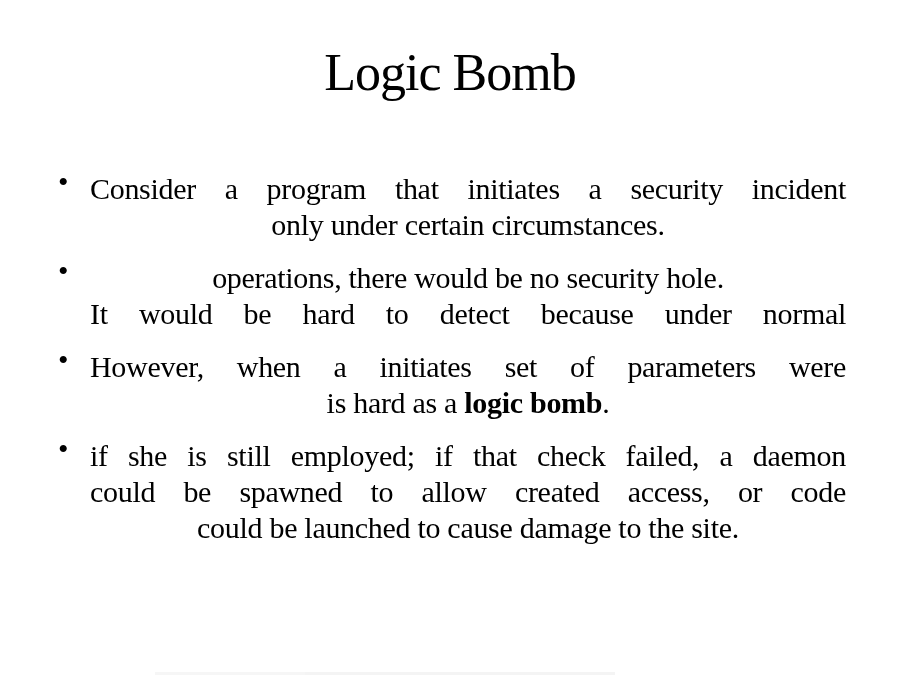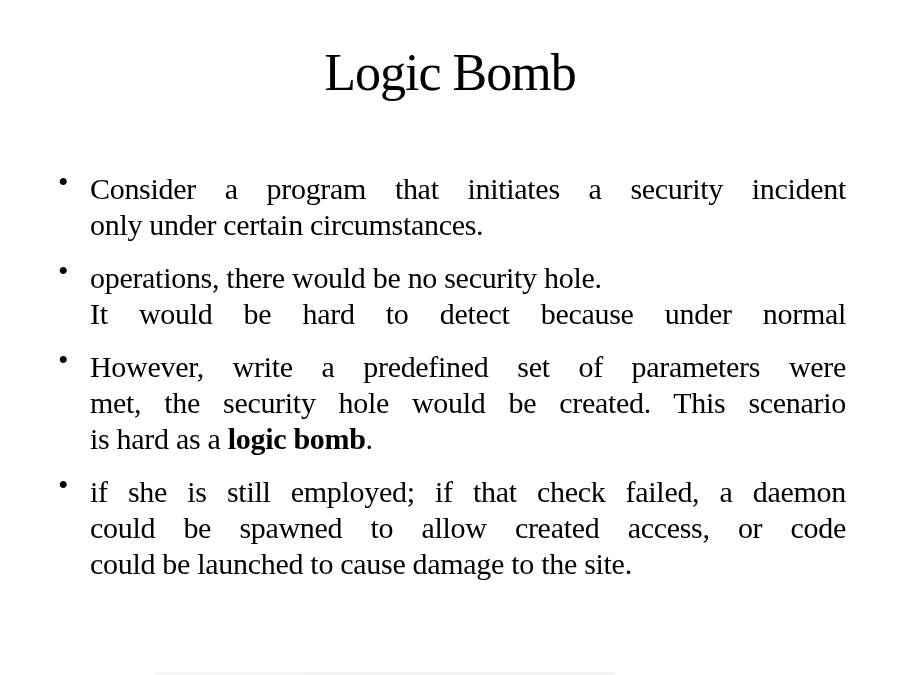--- a/index.html
+++ b/index.html
@@ -43,21 +43,21 @@
     line-height: 36px;
   }
   .text {
     flex: 1;
     font-size: 30px;
     line-height: 36px;
     letter-spacing: -0.3px;
     margin-top: 7px;
   }
   .line {
-    text-align: left;
+    text-align: center;
   }
   .line.just {
     text-align: justify;
     text-align-last: justify;
     text-justify: inter-word;
   }
   .line b {
     font-weight: 700;
   }
   .bottom-edge {
@@ -93,22 +93,21 @@
       <div class="bullet">
         <span class="marker">•</span>
         <div class="text">
           <div class="line"><span>operations, there would be no security hole.</span></div>
           <div class="line just"><span>It would be hard to detect because under normal</span></div>
         </div>
       </div>
       <div class="bullet">
         <span class="marker">•</span>
         <div class="text">
-          <div class="line just"><span>However, write a predefined set of parameters were</span></div>
-          <div class="line just"><span>met, the security hole would be created. This scenario</span></div>
+          <div class="line just"><span>However, when a initiates set of parameters were</span></div>
           <div class="line"><span>is hard as a </span><b>logic bomb</b><span>.</span></div>
         </div>
       </div>
       <div class="bullet">
         <span class="marker">•</span>
         <div class="text">
           <div class="line just"><span>if she is still employed; if that check failed, a daemon</span></div>
           <div class="line just"><span>could be spawned to allow created access, or code</span></div>
           <div class="line"><span>could be launched to cause damage to the site.</span></div>
         </div>

